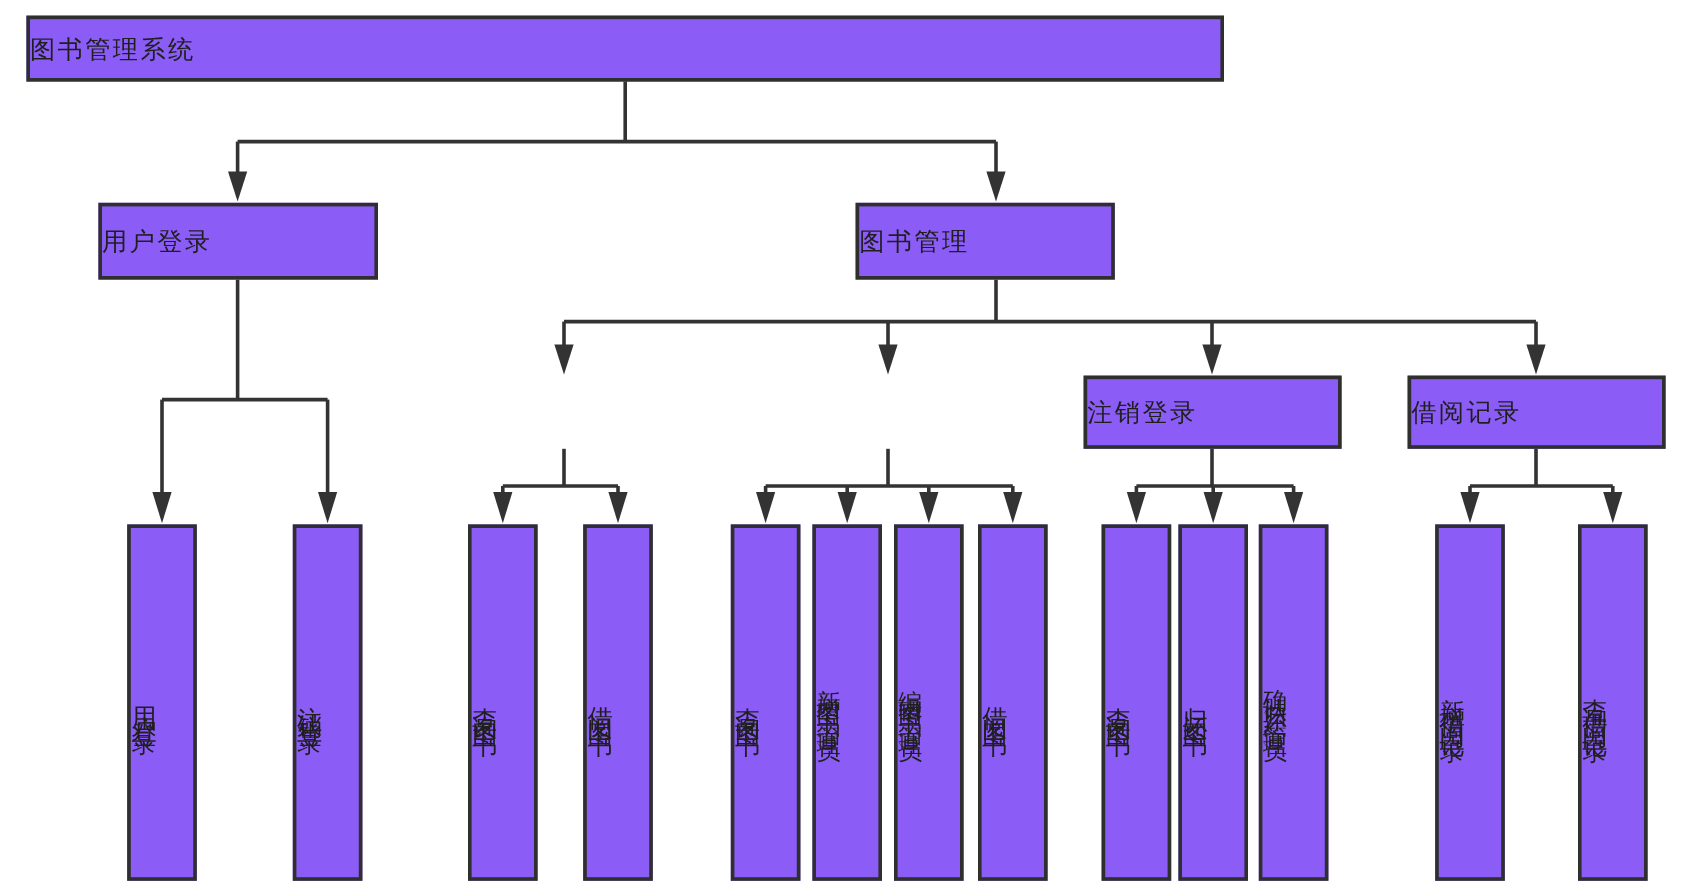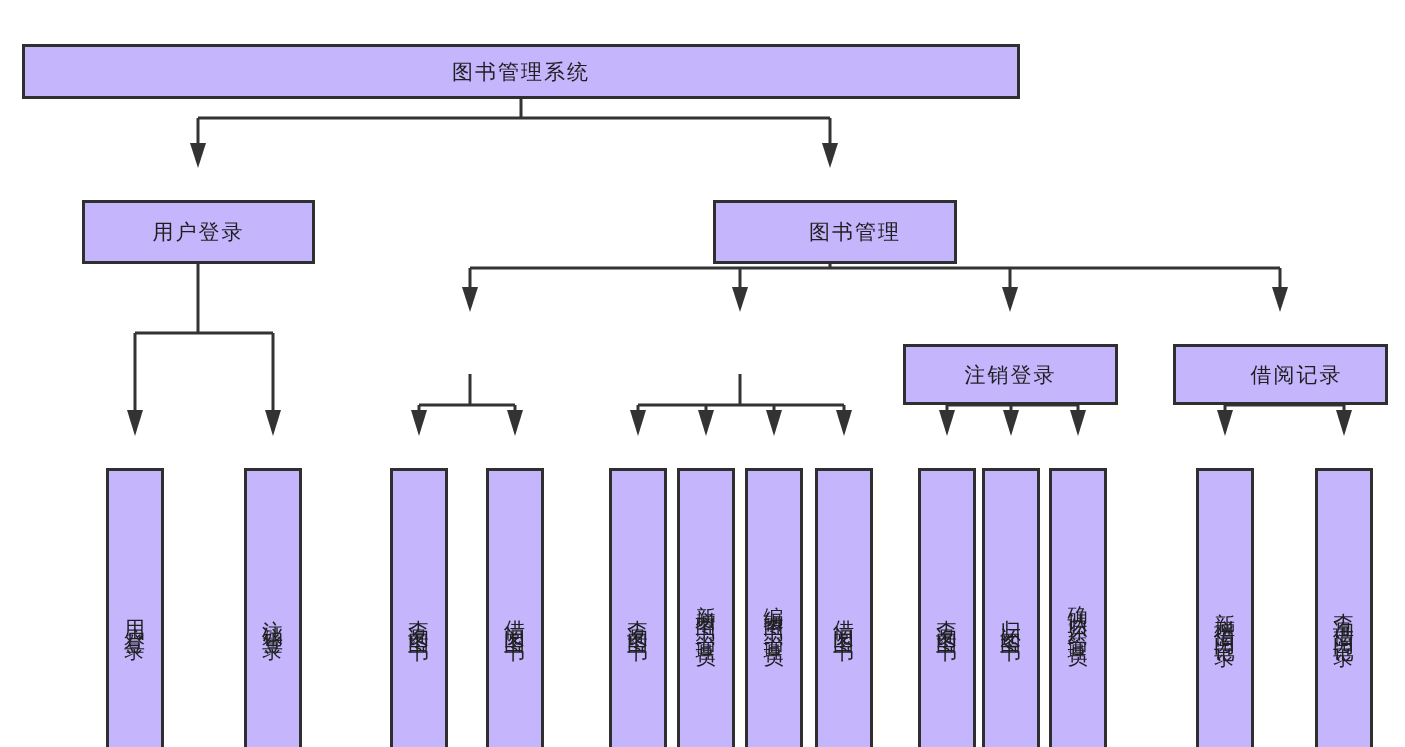--- a/index.html
+++ b/index.html
@@ -27,26 +27,25 @@
     fill: none;
   }
   svg.wires polygon {
     fill: #333333;
     stroke: none;
   }
   .box {
     position: absolute;
     box-sizing: border-box;
     border: 3px solid #2f2f2f;
-    background: #c4b5fd;
+    background: #8b5cf6;
     display: flex;
     align-items: center;
-    justify-content: center;
+    justify-content: flex-start;
     z-index: 2;
-    margin-top: 31px;
   }
   .hlabel {
     color: #1f1f1f;
     font-size: 21px;
     letter-spacing: 2px;
     white-space: nowrap;
   }
   .vlabel {
     color: #1f1f1f;
     font-size: 21px;
@@ -56,25 +55,25 @@
     line-height: 1;
     white-space: nowrap;
   }
   .vlabel.long {
     font-size: 20px;
     letter-spacing: 6px;
   }
   
   #n-root            { left: 22px;   top: 13px;  width: 998px; height: 55px; }
   #n-user-login      { left: 82px;   top: 169px; width: 233px; height: 64px; }
-  #n-book-mgmt       { left: 713px;  top: 169px; width: 244px; height: 64px; padding-left: 40px; }
+  #n-book-mgmt       { left: 713px;  top: 169px; width: 216px; height: 64px; }
   #n-new-book        { left: 363px;  top: 313px; width: 215px; height: 61px; }
   #n-book-borrow     { left: 633px;  top: 313px; width: 215px; height: 61px; }
   #n-current-borrow  { left: 903px;  top: 313px; width: 215px; height: 61px; }
-  #n-borrow-records  { left: 1173px; top: 313px; width: 215px; height: 61px; padding-left: 32px; }
+  #n-borrow-records  { left: 1173px; top: 313px; width: 215px; height: 61px; }
   .leaf              { top: 437px; width: 58px; height: 297px; position: absolute; }
   #n-leaf-user-login     { left: 106px; }
   #n-leaf-logout         { left: 244px; }
   #n-leaf-query-a        { left: 390px; }
   #n-leaf-borrow-a       { left: 486px; }
   #n-leaf-query-b        { left: 609px; }
   #n-leaf-add-book       { left: 677px; }
   #n-leaf-edit-book      { left: 745px; }
   #n-leaf-borrow-b       { left: 815px; }
   #n-leaf-query-c        { left: 918px; }

